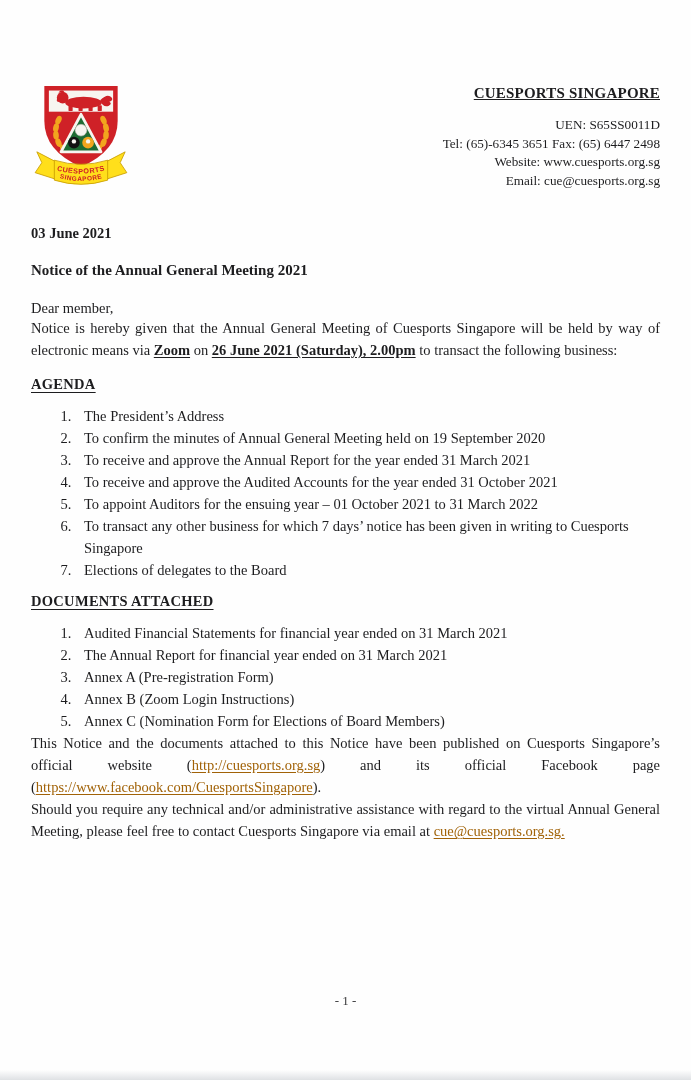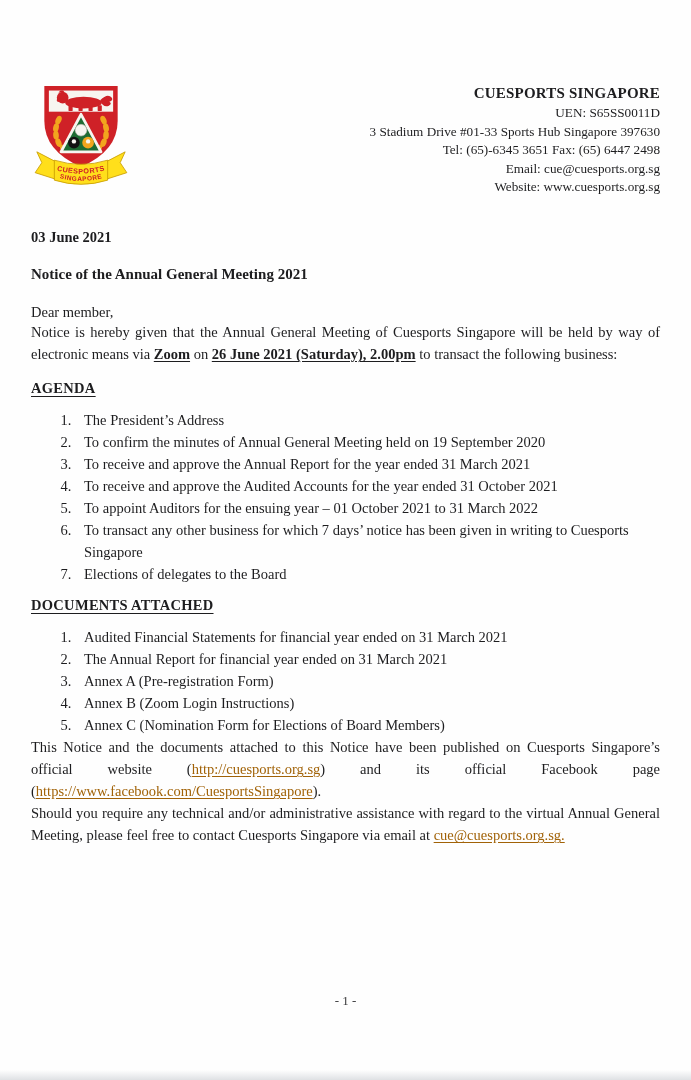--- a/index.html
+++ b/index.html
@@ -30,21 +30,22 @@
   .org-block {
     text-align: right;
     font-size: 13.2px;
     line-height: 18.4px;
     margin-top: 4px;
   }
   .org-name {
     font-size: 15px;
     font-weight: bold;
     letter-spacing: 0.2px;
-    margin-bottom: 2px;
+    margin-bottom: 14px;
+    text-decoration: underline;
   }
 
   
   .date-line {
     margin-top: 33px;
     font-weight: bold;
     font-size: 14.5px;
   }
   .doc-title {
     margin-top: 20px;
@@ -170,24 +171,23 @@
         </text>
         <text font-family="Liberation Sans, sans-serif" font-size="7.8" font-weight="bold" fill="#cf2127" letter-spacing="0.6">
           <textPath href="#bannerArc2" startOffset="50%" text-anchor="middle">SINGAPORE</textPath>
         </text>
       </g>
     </svg>
 
     <div class="org-block">
       <div class="org-name">CUESPORTS SINGAPORE</div>
       <div>UEN: S65SS0011D</div>
-      <div>3 Stadium Drive #01-33 Sports Hub Singapore 397630</div>
       <div>Tel: (65)-6345 3651   Fax: (65) 6447 2498</div>
+      <div>Website: www.cuesports.org.sg</div>
       <div>Email: cue@cuesports.org.sg</div>
-      <div>Website: www.cuesports.org.sg</div>
     </div>
   </div>
 
   <div class="date-line">03 June 2021</div>
 
   <div class="doc-title">Notice of the Annual General Meeting 2021</div>
 
   <div class="salutation">Dear member,</div>
 
   <p class="body-par intro"><span>Notice is hereby given that the Annual General Meeting of Cuesports Singapore will be held by way of electronic means via </span><span class="bu">Zoom</span><span> on </span><span class="bu">26 June 2021 (Saturday), 2.00pm</span><span> to transact the following business:</span></p>

